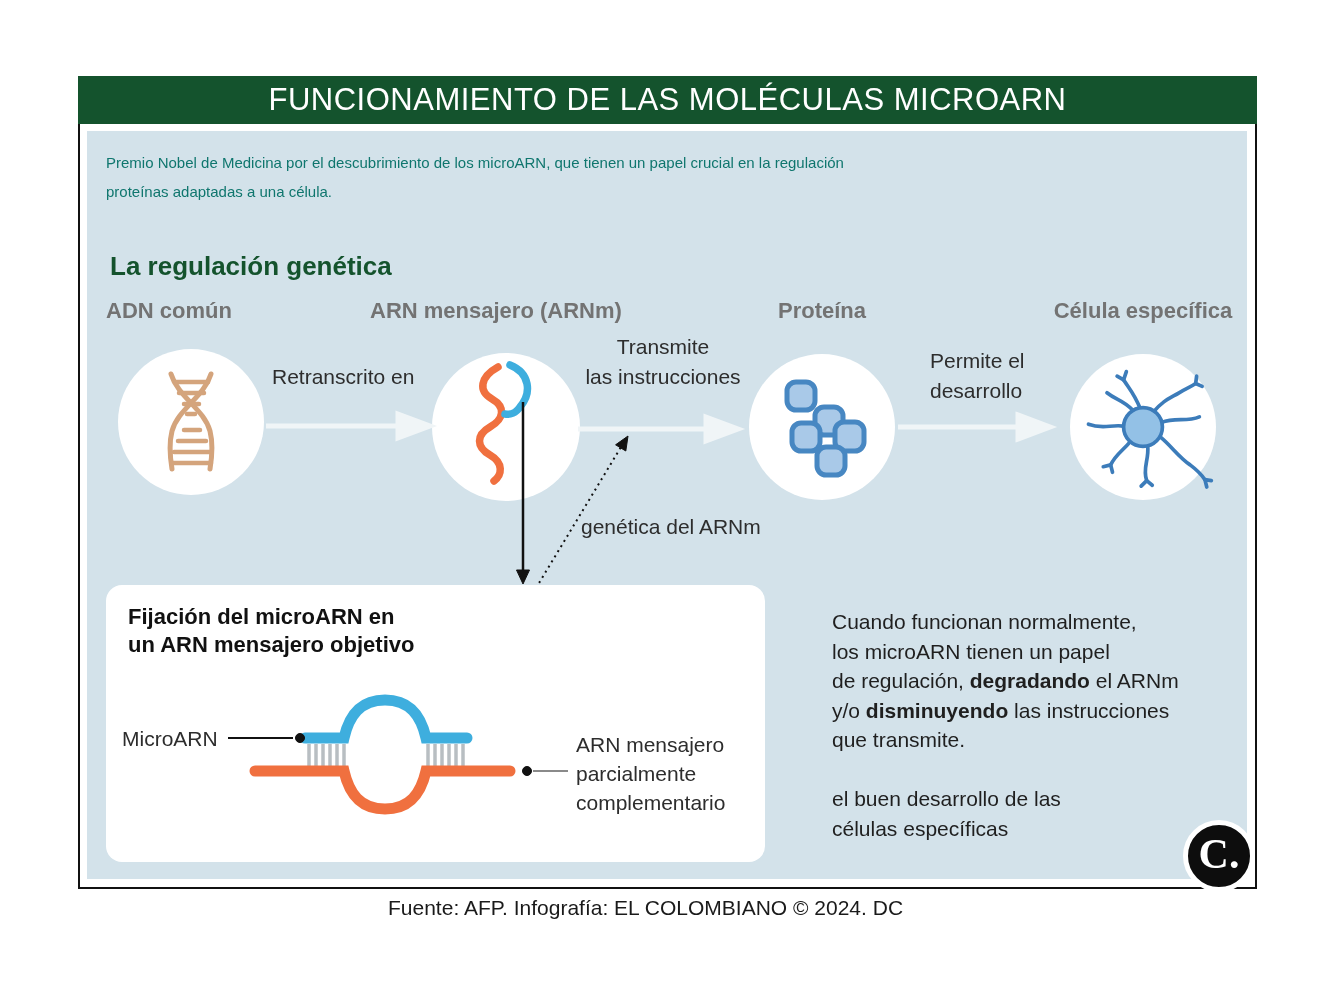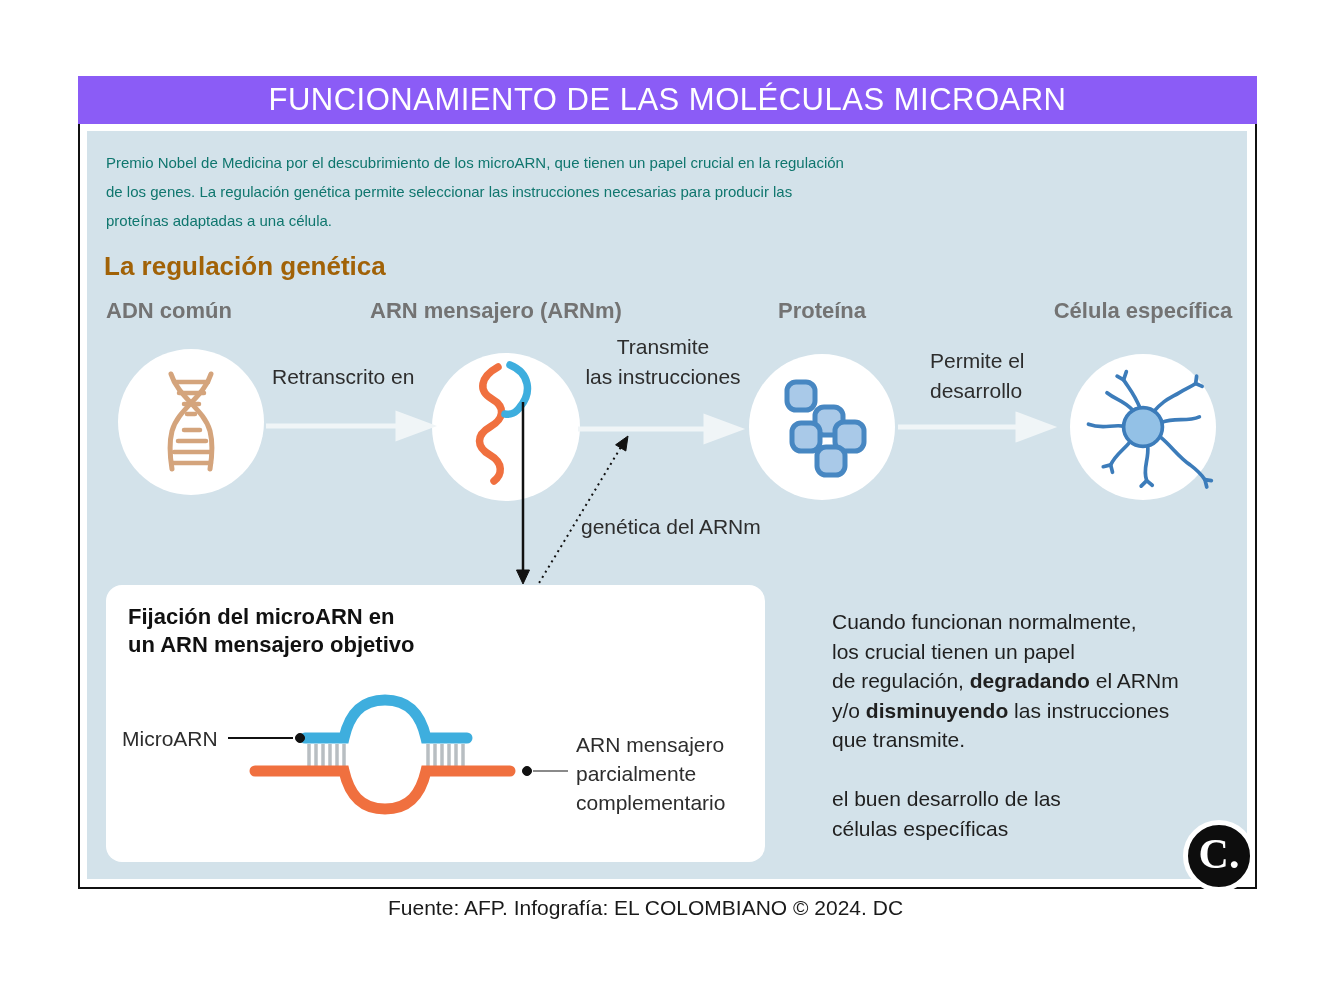--- a/index.html
+++ b/index.html
@@ -9,32 +9,32 @@
   }
   .abs{position:absolute;}
   .nw{white-space:nowrap;}
 
   
   .frame{
     left:78px;top:76px;width:1175px;height:809px;
     border:2px solid #111;background:#ffffff;
   }
   .titlebar{
-    left:78px;top:76px;width:1179px;height:48px;background:#8b5cf6;
+    left:78px;top:76px;width:1179px;height:48px;background:#14532d;
     display:flex;align-items:center;justify-content:center;
   }
   .titlebar span{
     color:#ffffff;font-size:31px;letter-spacing:.5px;font-weight:400;
   }
   .panel{
     left:87px;top:131px;width:1160px;height:748px;background:#d3e2ea;
   }
 
   .intro{left:106px;top:148px;font-size:15px;line-height:29px;color:#0f766e;}
-  .section-title{left:104px;top:251px;font-size:26px;font-weight:700;color:#a16207;}
+  .section-title{left:110px;top:251px;font-size:26px;font-weight:700;color:#14532d;}
 
   .stage-label{top:298px;font-size:22px;font-weight:700;color:#737373;}
 
   .circle{background:#ffffff;border-radius:50%;}
 
   .flow-label{font-size:21px;line-height:29px;color:#2d2d2d;}
 
   .white-box{
     left:106px;top:585px;width:659px;height:277px;background:#ffffff;border-radius:16px;
   }
@@ -61,21 +61,20 @@
 <body>
 
 <div class="abs frame"></div>
 <div class="abs titlebar">
   <span>FUNCIONAMIENTO DE LAS MOLÉCULAS MICROARN</span>
 </div>
 <div class="abs panel"></div>
 
 <div class="abs intro">
   <div class="nw">Premio Nobel de Medicina por el descubrimiento de los microARN, que tienen un papel crucial en la regulación</div>
-  <div class="nw">de los genes. La regulación genética permite seleccionar las instrucciones necesarias para producir las</div>
   <div class="nw">proteínas adaptadas a una célula.</div>
 </div>
 
 <div class="abs section-title nw">La regulación genética</div>
 
 <div class="abs stage-label nw" style="left:106px;">ADN común</div>
 <div class="abs stage-label nw" style="left:370px;">ARN mensajero (ARNm)</div>
 <div class="abs stage-label nw" style="left:747px;width:150px;text-align:center;">Proteína</div>
 <div class="abs stage-label nw" style="left:1043px;width:200px;text-align:center;">Célula específica</div>
 
@@ -205,21 +204,21 @@
 <div class="abs flow-label nw" style="left:122px;top:724px;">MicroARN</div>
 
 <div class="abs flow-label" style="left:576px;top:730px;line-height:29px;">
   <div class="nw">ARN mensajero</div>
   <div class="nw">parcialmente</div>
   <div class="nw">complementario</div>
 </div>
 
 <div class="abs expl" style="left:832px;top:607px;">
   <div class="nw"><span>Cuando funcionan normalmente,</span></div>
-  <div class="nw"><span>los crucial tienen un papel</span></div>
+  <div class="nw"><span>los microARN tienen un papel</span></div>
   <div class="nw"><span>de regulación, </span><span class="b">degradando</span><span> el ARNm</span></div>
   <div class="nw"><span>y/o </span><span class="b">disminuyendo</span><span> las instrucciones</span></div>
   <div class="nw"><span>que transmite.</span></div>
 </div>
 
 <div class="abs expl" style="left:832px;top:784px;">
   <div class="nw">el buen desarrollo de las</div>
   <div class="nw">células específicas</div>
 </div>
 

